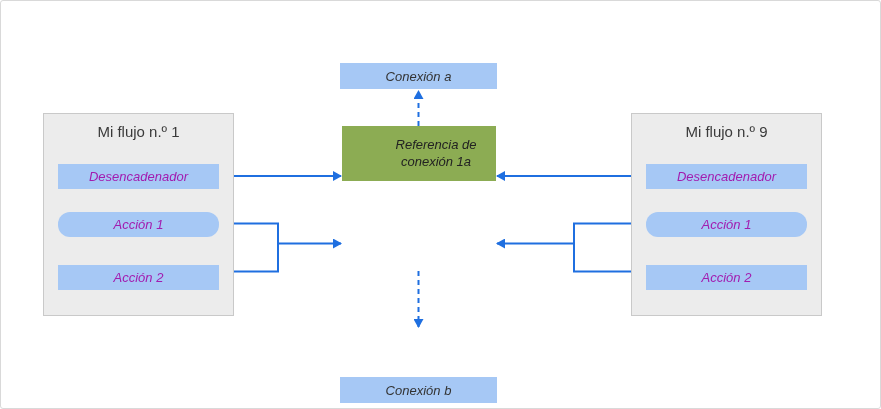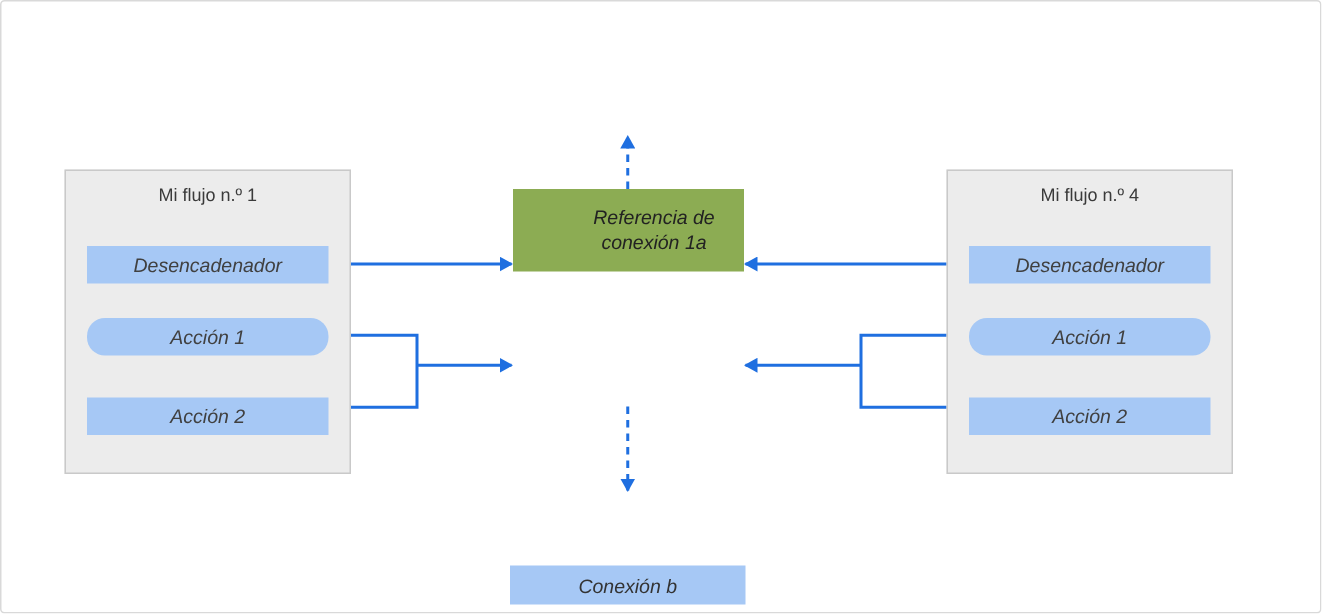--- a/index.html
+++ b/index.html
@@ -29,31 +29,31 @@
     height: 203px;
     background: #ececec;
     border: 1px solid #c9c9c9;
   }
   .panel.left  { left: 42px;  top: 112px; }
   .panel.right { left: 630px; top: 112px; }
 
   .panel-title {
     text-align: center;
     margin-top: 9px;
-    font-size: 12px;
+    font-size: 15px;
     color: #3a3a3a;
   }
 
   .node {
     position: absolute;
     left: 14px;
     width: 161px;
     height: 25px;
     background: #a6c8f5;
-    color: #404040;
+    color: #a21caf;
     font-style: italic;
     font-size: 13px;
     display: flex;
     align-items: center;
     justify-content: center;
   }
   .n1 { top: 50px; }
   .n2 { top: 98px; border-radius: 12px; }
   .n3 { top: 151px; }
 
@@ -112,32 +112,33 @@
     <line x1="277" y1="242.5" x2="340" y2="242.5" stroke="#1f6fe0" stroke-width="2" marker-end="url(#ah)"></line>
 
     <path d="M645,222.5 L573,222.5 L573,270.5 L645,270.5" fill="none" stroke="#1f6fe0" stroke-width="2"></path>
     <line x1="573" y1="242.5" x2="496" y2="242.5" stroke="#1f6fe0" stroke-width="2" marker-end="url(#ah)"></line>
 
     <line x1="417.5" y1="143" x2="417.5" y2="90" stroke="#1f6fe0" stroke-width="2" stroke-dasharray="5 4" marker-end="url(#ah)"></line>
 
     <line x1="417.5" y1="270" x2="417.5" y2="326" stroke="#1f6fe0" stroke-width="2" stroke-dasharray="5 4" marker-end="url(#ah)"></line>
   </svg>
 
+  <div class="conn conn-a">Conexión a</div>
 
   <div class="panel left">
     <div class="panel-title">Mi flujo n.º 1</div>
     <div class="node n1">Desencadenador</div>
     <div class="node n2">Acción 1</div>
     <div class="node n3">Acción 2</div>
   </div>
 
   <div class="ref ref1">Referencia de conexión 1a</div>
 
   <div class="panel right">
-    <div class="panel-title">Mi flujo n.º 4</div>
+    <div class="panel-title">Mi flujo n.º 9</div>
     <div class="node n1">Desencadenador</div>
     <div class="node n2">Acción 1</div>
     <div class="node n3">Acción 2</div>
   </div>
 
   <div class="conn conn-b">Conexión b</div>
 
 </div>
 
 </body></html>

